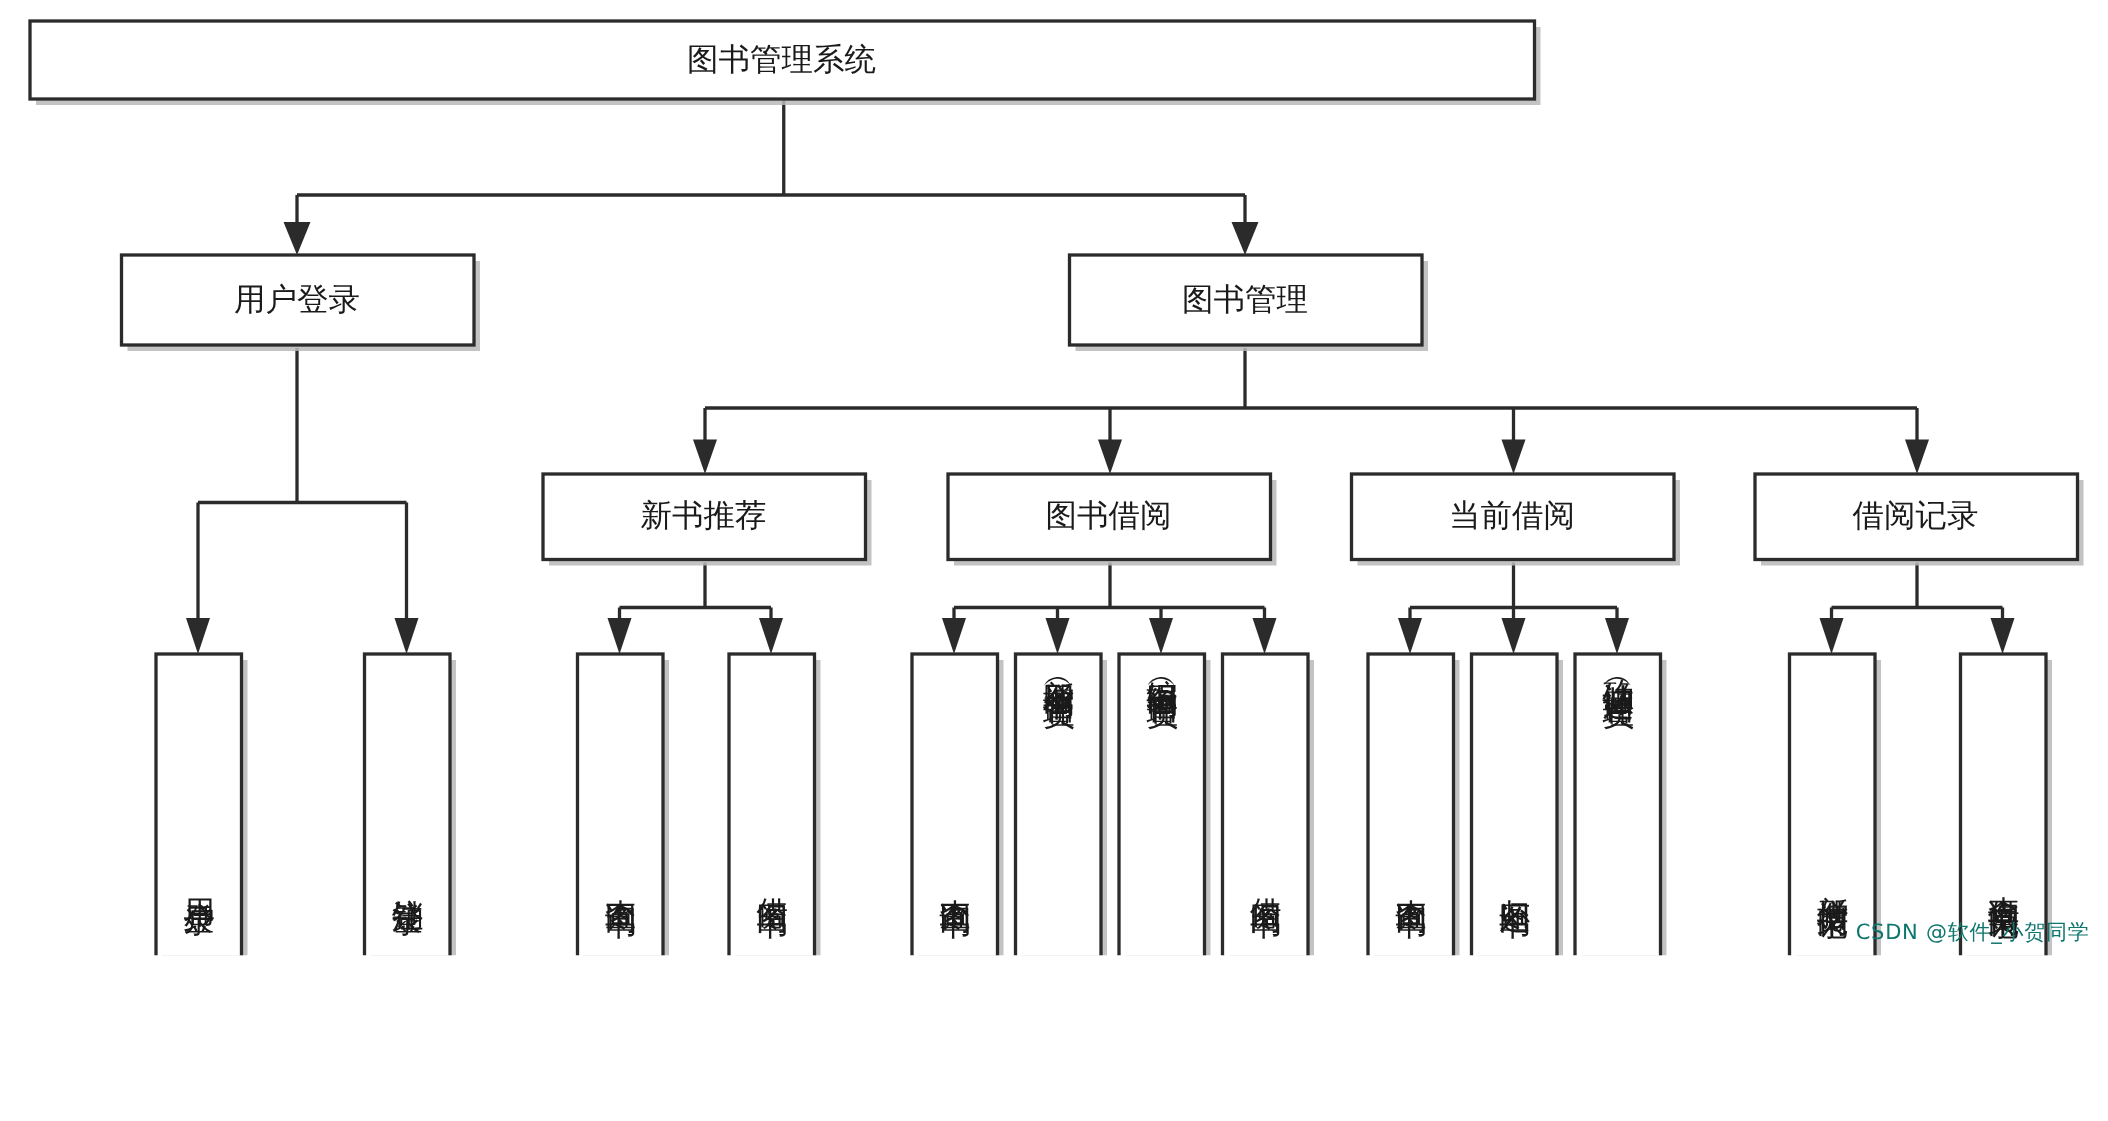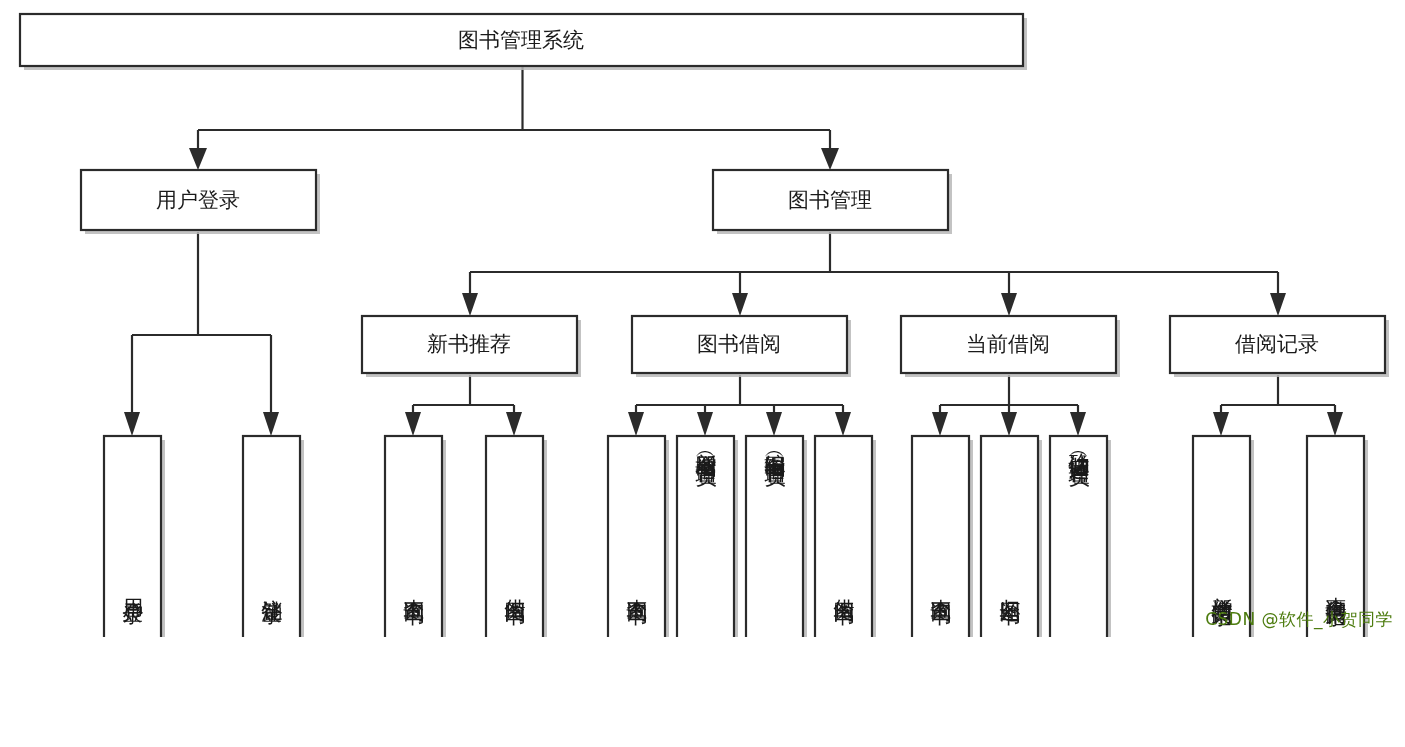--- a/index.html
+++ b/index.html
@@ -67,22 +67,22 @@
     line-height: 1.18;
     letter-spacing: 2px;
     color: #1a1a1a;
     white-space: nowrap;
   }
   .watermark {
     position: absolute;
     right: 12px;
     bottom: 6px;
     font-family: "DejaVu Sans", "Liberation Sans", sans-serif;
-    font-size: 17px;
-    color: #4d7c0f;
+    font-size: 14px;
+    color: #0f766e;
     letter-spacing: 0.5px;
     white-space: nowrap;
     pointer-events: none;
   }
 </style>
 </head>
 <body>
 
 <div id="diagram-root">
 

